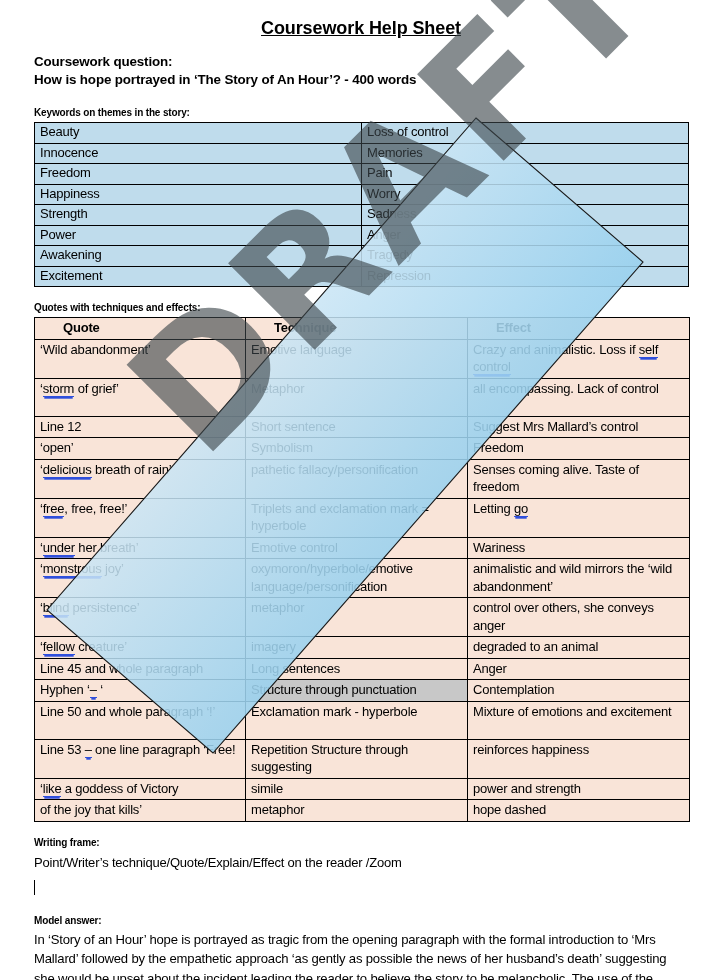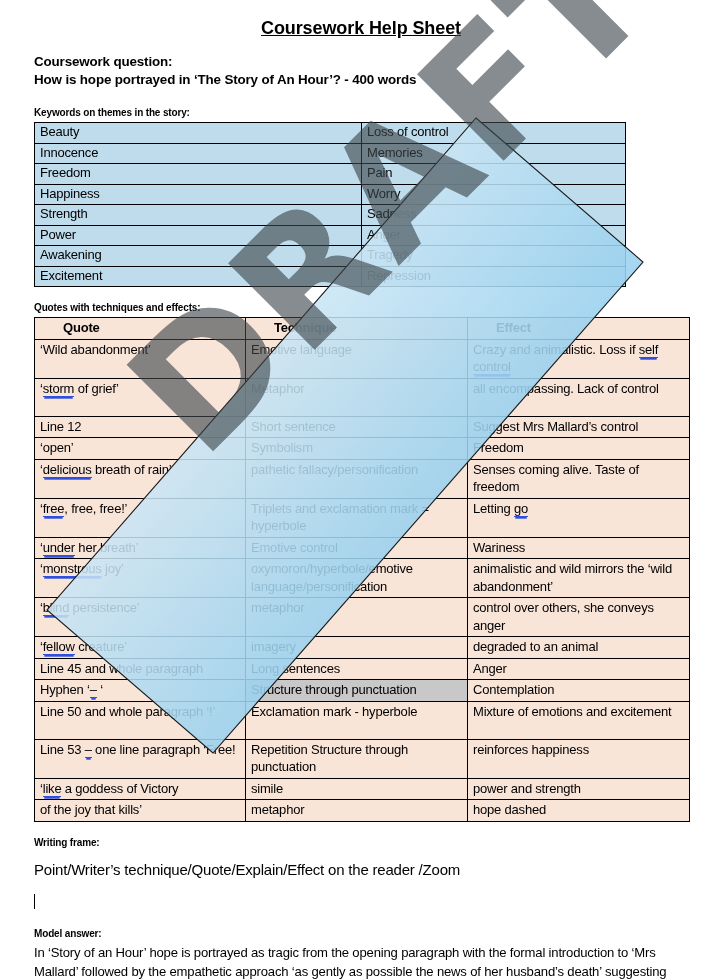--- a/index.html
+++ b/index.html
@@ -42,21 +42,21 @@
     font-weight: bold;
     font-size: 10px;
     letter-spacing: -0.15px;
     margin: 19px 0 4px 0;
   }
   .section-label.tight { margin-top: 15px; }
 
   
   table {
     border-collapse: collapse;
-    width: 592px;
+    width: 655px;
     table-layout: fixed;
   }
   table td {
     border: 1.1px solid #000;
     vertical-align: top;
     padding: 1px 5px 2px 5px;
     font-size: 13px;
     line-height: 17.5px;
     letter-spacing: -0.2px;
   }
@@ -86,24 +86,24 @@
   
   .sp {
     border-bottom: 1.6px solid #2f4fdc;
     box-shadow: 0 3px 0 -1.3px #2f4fdc;
     padding-bottom: 0px;
   }
   .hl-gray { background: #c8c8c8 !important; }
 
   
   .frame-line {
-    font-size: 15px;
+    font-size: 13px;
     line-height: 18px;
     letter-spacing: -0.2px;
-    margin-top: 13px;
+    margin-top: 6px;
   }
   .caret {
     display: inline-block;
     width: 1px;
     height: 15px;
     background: #000;
     vertical-align: -3px;
     margin-top: 2px;
   }
   .model-body {
@@ -260,21 +260,21 @@
           <td class="col-t cell-lines-1 hl-gray">Structure through punctuation</td>
           <td class="col-e cell-lines-1">Contemplation</td>
         </tr>
         <tr>
           <td class="col-q cell-lines-2">Line 50 and whole paragraph ‘!’</td>
           <td class="col-t cell-lines-2">Exclamation mark - hyperbole</td>
           <td class="col-e cell-lines-2">Mixture of emotions and excitement</td>
         </tr>
         <tr>
           <td class="col-q cell-lines-2">Line 53 <span class="sp">–</span> one line paragraph ‘Free!</td>
-          <td class="col-t cell-lines-2">Repetition Structure through punctuation</td>
+          <td class="col-t cell-lines-2">Repetition Structure through suggesting</td>
           <td class="col-e cell-lines-2">reinforces happiness</td>
         </tr>
         <tr>
           <td class="col-q cell-lines-1">‘<span class="sp">like</span> a goddess of Victory</td>
           <td class="col-t cell-lines-1">simile</td>
           <td class="col-e cell-lines-1">power and strength</td>
         </tr>
         <tr>
           <td class="col-q cell-lines-1">of the joy that kills’</td>
           <td class="col-t cell-lines-1">metaphor</td>

